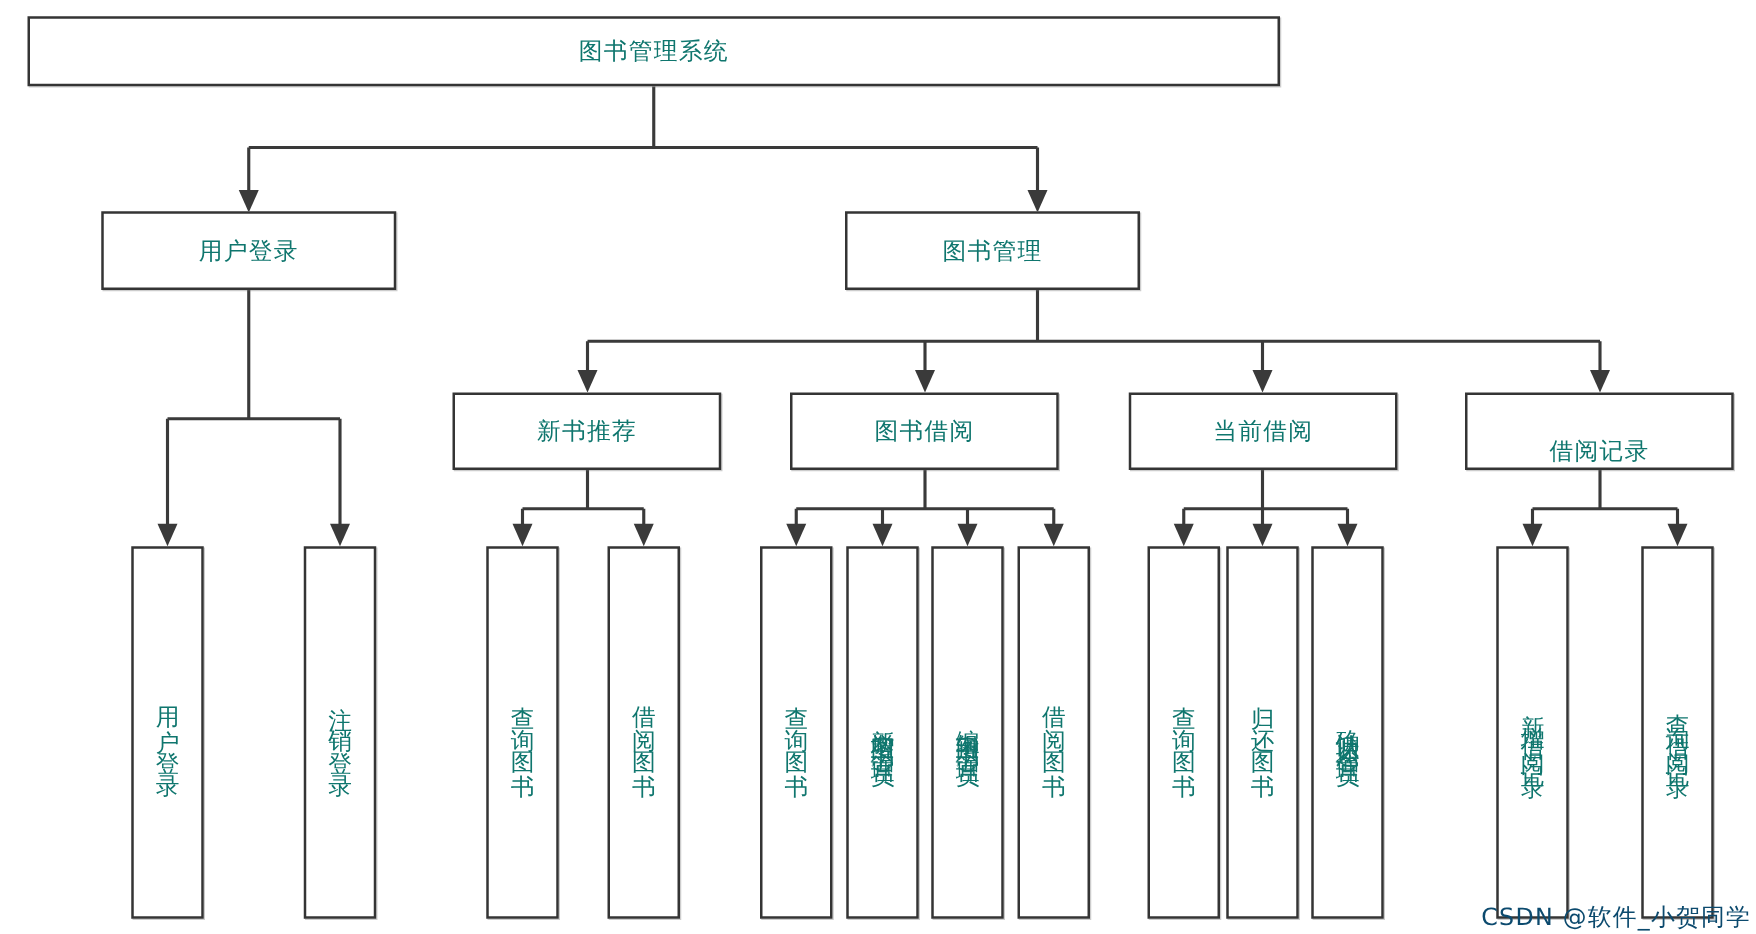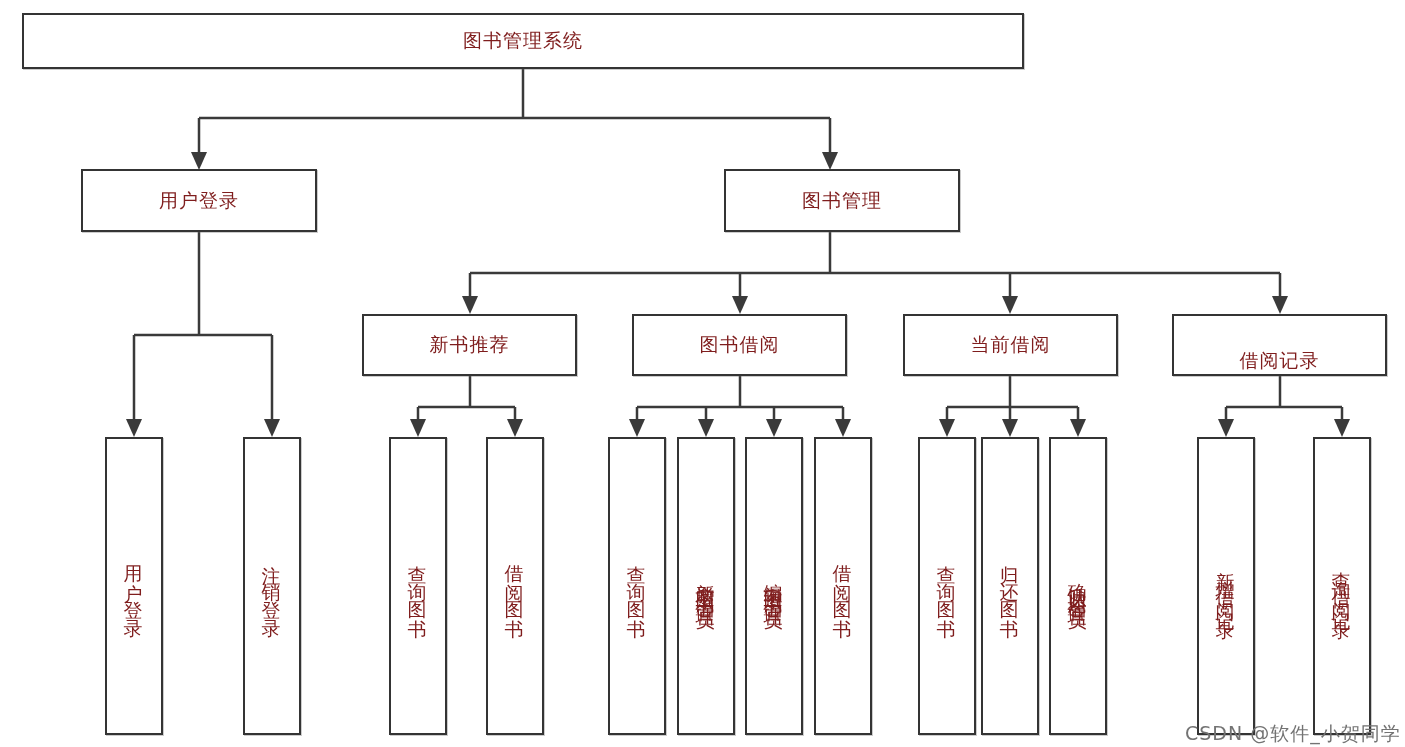--- a/index.html
+++ b/index.html
@@ -18,42 +18,42 @@
   }
   .node {
     position: absolute;
     box-sizing: border-box;
     background: #ffffff;
     border: 2px solid #343434;
     box-shadow: 1px 1px 0 rgba(110,110,110,0.35);
     display: flex;
     align-items: center;
     justify-content: center;
-    color: #7f1d1d;
+    color: #0f766e;
   }
   .hbox span {
     font-size: 19px;
     letter-spacing: 1px;
     white-space: nowrap;
   }
   .vbox span {
     writing-mode: vertical-rl;
     text-orientation: mixed;
     font-size: 19px;
     white-space: nowrap;
   }
   .sp-wide span  { letter-spacing: 18px; }
   .sp-mid span   { letter-spacing: 10px; }
   .sp-tight span { letter-spacing: 4px; }
   .watermark {
     position: absolute;
     left: 1185px;
     top: 721px;
     font-size: 19px;
-    color: #737373;
+    color: #0c4a6e;
     letter-spacing: 1px;
     white-space: nowrap;
   }
 </style>
 </head>
 <body>
 
 <div class="canvas">
 
   <svg class="connectors" viewBox="0 0 1405 747" xmlns="http://www.w3.org/2000/svg">
@@ -96,21 +96,21 @@
     </g>
   </svg>
 
   <div class="node hbox" style="left:22px; top:13px; width:1002px; height:56px;">
     <span>图书管理系统</span>
   </div>
 
   <div class="node hbox" style="left:81px; top:169px; width:236px; height:63px;">
     <span>用户登录</span>
   </div>
-  <div class="node hbox" style="left:724px; top:169px; width:236px; height:63px;">
+  <div class="node hbox" style="left:676px; top:169px; width:236px; height:63px;">
     <span>图书管理</span>
   </div>
 
   <div class="node hbox" style="left:632px; top:314px; width:215px; height:62px;">
     <span>图书借阅</span>
   </div>
   <div class="node hbox" style="left:362px; top:314px; width:215px; height:62px;">
     <span>新书推荐</span>
   </div>
   <div class="node hbox" style="left:903px; top:314px; width:215px; height:62px;align-items:center;">

